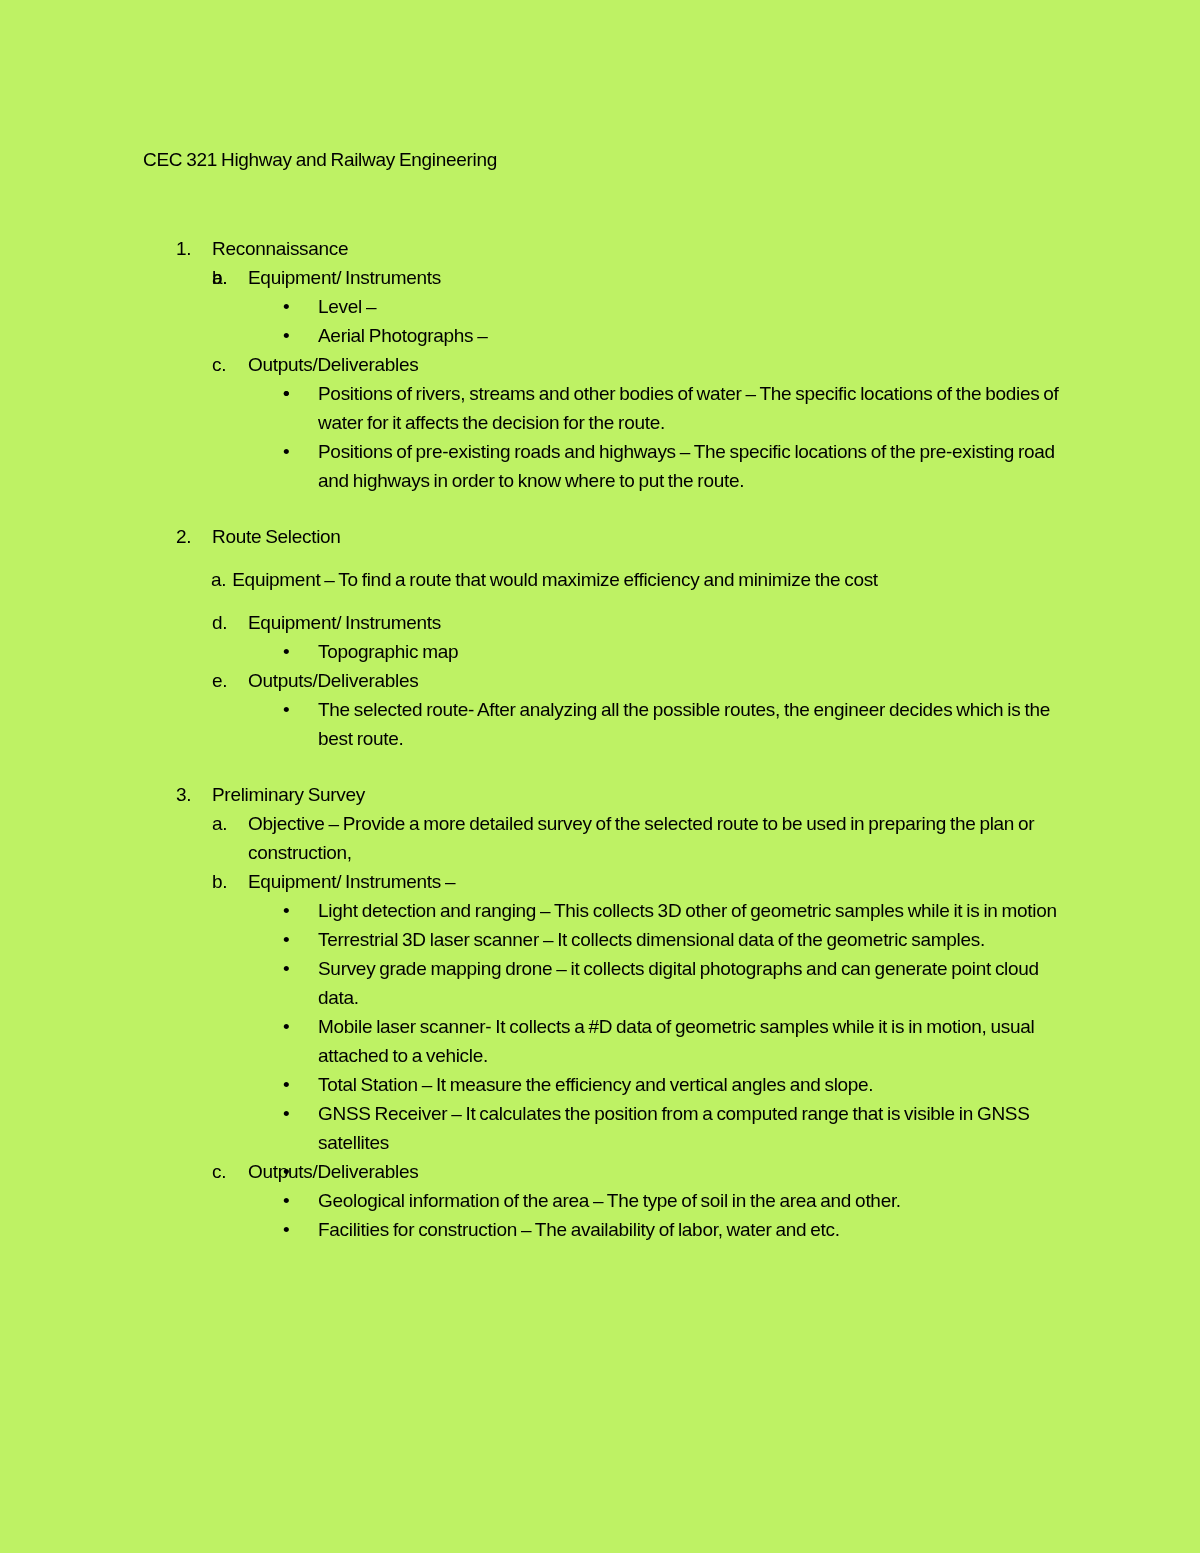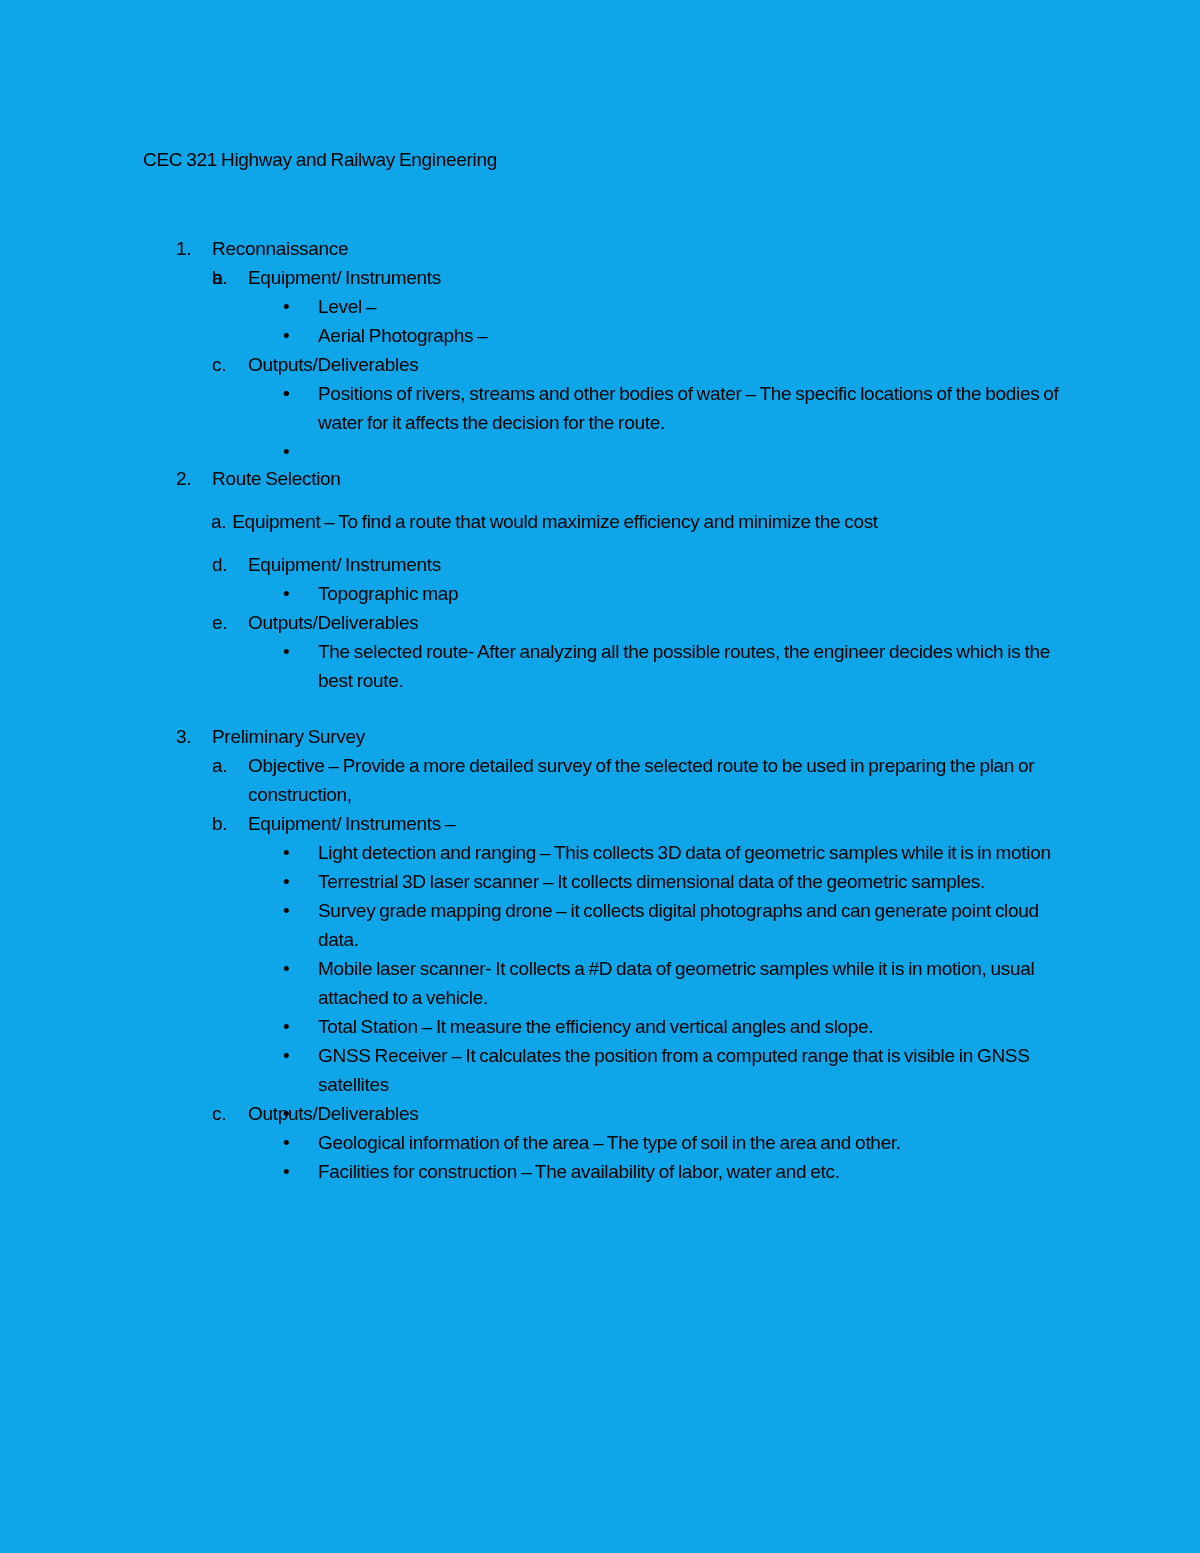--- a/index.html
+++ b/index.html
@@ -1,20 +1,20 @@
 <!DOCTYPE html>
 <html><head>
 <meta charset="utf-8">
 <style>
   html, body { margin: 0; padding: 0; background: #ffffff; }
   .page {
     position: relative;
     width: 1200px;
     height: 1553px;
-    background: #0ea5e9;
+    background: #bef264;
     overflow: hidden;
     font-family: "Liberation Sans", "DejaVu Sans", sans-serif;
     color: #000000;
     font-size: 19px;
     line-height: 29px;
     letter-spacing: -0.3px;
     word-spacing: -1px;
   }
   .content {
     position: absolute;
@@ -48,37 +48,37 @@
     <div id="doc-sections">
         <div class="section">
           <div class="num-row"><span class="num-marker">1.</span><span class="num-text">Reconnaissance</span></div>
           <div class="letter-row"><span class="letter-marker">a.</span></div>
           <div class="letter-row"><span class="letter-marker">b.</span><span class="letter-text">Equipment/ Instruments</span></div>
           <div class="bullet-row"><span class="bullet-marker">•</span><span class="bullet-text">Level –</span></div>
           <div class="bullet-row"><span class="bullet-marker">•</span><span class="bullet-text">Aerial Photographs –</span></div>
           <div class="letter-row"><span class="letter-marker">c.</span><span class="letter-text">Outputs/Deliverables</span></div>
           <div class="bullet-row"><span class="bullet-marker">•</span></div>
           <div class="bullet-row"><span class="bullet-marker">•</span><span class="bullet-text">Positions of rivers, streams and other bodies of water – The specific locations of the bodies of water for it affects the decision for the route.</span></div>
-          <div class="bullet-row"><span class="bullet-marker">•</span></div>
+          <div class="bullet-row"><span class="bullet-marker">•</span><span class="bullet-text">Positions of pre-existing roads and highways – The specific locations of the pre-existing road and highways in order to know where to put the route.</span></div>
         </div>
         <div class="section">
           <div class="num-row"><span class="num-marker">2.</span><span class="num-text">Route Selection</span></div>
           <div class="spacer"></div>
           <div class="letter-row inline"><span class="letter-marker">a.</span><span class="letter-text">Equipment – To find a route that would maximize efficiency and minimize the cost</span></div>
           <div class="spacer"></div>
           <div class="letter-row"><span class="letter-marker">d.</span><span class="letter-text">Equipment/ Instruments</span></div>
           <div class="bullet-row"><span class="bullet-marker">•</span><span class="bullet-text">Topographic map</span></div>
           <div class="letter-row"><span class="letter-marker">e.</span><span class="letter-text">Outputs/Deliverables</span></div>
           <div class="bullet-row"><span class="bullet-marker">•</span><span class="bullet-text">The selected route- After analyzing all the possible routes, the engineer decides which is the best route.</span></div>
         </div>
         <div class="section">
           <div class="num-row"><span class="num-marker">3.</span><span class="num-text">Preliminary Survey</span></div>
           <div class="letter-row"><span class="letter-marker">a.</span><span class="letter-text">Objective – Provide a more detailed survey of the selected route to be used in preparing the plan or construction,</span></div>
           <div class="letter-row"><span class="letter-marker">b.</span><span class="letter-text">Equipment/ Instruments –</span></div>
-          <div class="bullet-row"><span class="bullet-marker">•</span><span class="bullet-text">Light detection and ranging – This collects 3D data of geometric samples while it is in motion</span></div>
+          <div class="bullet-row"><span class="bullet-marker">•</span><span class="bullet-text">Light detection and ranging – This collects 3D other of geometric samples while it is in motion</span></div>
           <div class="bullet-row"><span class="bullet-marker">•</span><span class="bullet-text">Terrestrial 3D laser scanner – It collects dimensional data of the geometric samples.</span></div>
           <div class="bullet-row"><span class="bullet-marker">•</span><span class="bullet-text">Survey grade mapping drone – it collects digital photographs and can generate point cloud data.</span></div>
           <div class="bullet-row"><span class="bullet-marker">•</span><span class="bullet-text">Mobile laser scanner- It collects a #D data of geometric samples while it is in motion, usual attached to a vehicle.</span></div>
           <div class="bullet-row"><span class="bullet-marker">•</span><span class="bullet-text">Total Station – It measure the efficiency and vertical angles and slope.</span></div>
           <div class="bullet-row"><span class="bullet-marker">•</span><span class="bullet-text">GNSS Receiver – It calculates the position from a computed range that is visible in GNSS satellites</span></div>
           <div class="bullet-row"><span class="bullet-marker">•</span></div>
           <div class="letter-row"><span class="letter-marker">c.</span><span class="letter-text">Outputs/Deliverables</span></div>
           <div class="bullet-row"><span class="bullet-marker">•</span><span class="bullet-text">Geological information of the area – The type of soil in the area and other.</span></div>
           <div class="bullet-row"><span class="bullet-marker">•</span><span class="bullet-text">Facilities for construction – The availability of labor, water and etc.</span></div>
         </div>

